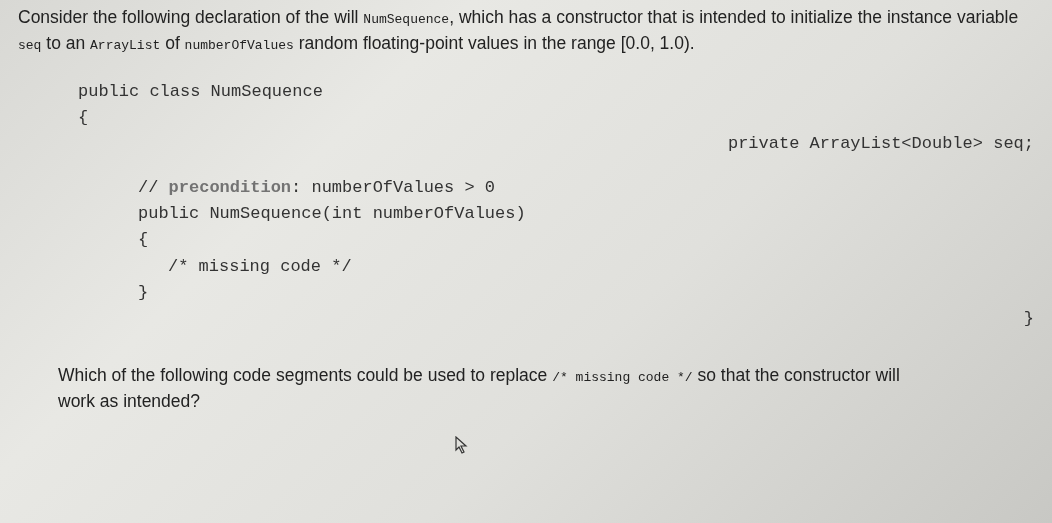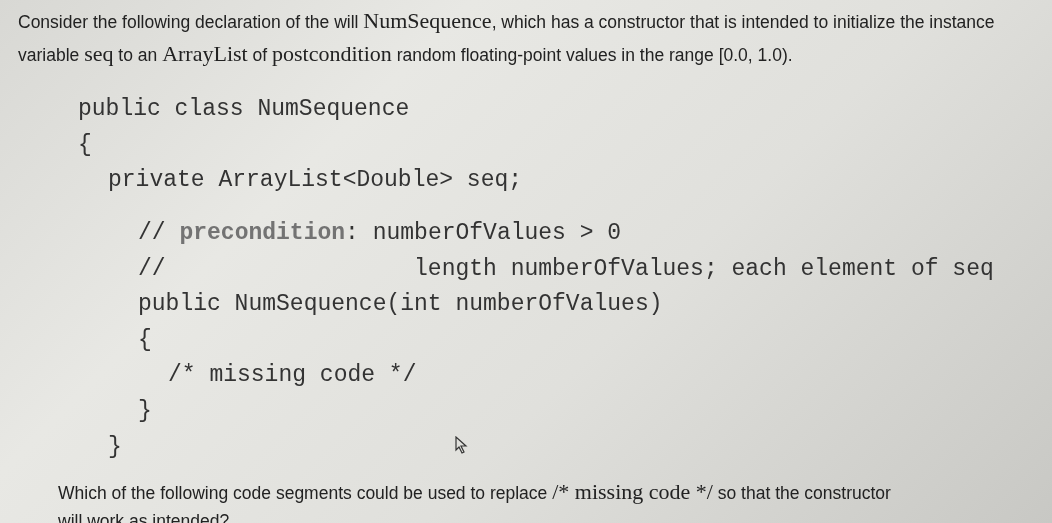--- a/index.html
+++ b/index.html
@@ -17,75 +17,75 @@
       overflow: hidden;
       position: relative;
     }
     .intro {
       font-size: 17.5px;
       line-height: 1.5;
       color: #222;
       margin-bottom: 22px;
     }
     .mono {
-      font-family: Liberation Serif, serif;
-      font-size: 22px;
+      font-family: Liberation Mono, monospace;
+      font-size: 13px;
     }
     .code-section {
       margin-left: 60px;
       font-family: "Courier New", Courier, monospace;
-      font-size: 23px;
+      font-size: 17px;
       line-height: 1.55;
       color: #333;
     }
     .indent1 {
       margin-left: 30px;
+      text-align: right;
     }
     .indent2 {
       margin-left: 60px;
     }
     .indent3 {
       margin-left: 90px;
     }
     .bold {
       font-weight: bold;
       color: #737373;
     }
     .question {
-      margin-top: 10px;
+      margin-top: 29px;
       margin-left: 40px;
       margin-right: 120px;
       font-size: 17.5px;
       line-height: 1.5;
       color: #222;
     }
     .cursor {
       position: absolute;
       left: 455px;
       top: 436px;
       font-size: 18px;
       color: #222;
     }
   </style>
 </head>
 <body>
 
 <div class="intro">
-  <span>Consider the following declaration of the will </span><span class="mono">NumSequence</span><span>, which has a constructor that is intended to initialize the instance variable </span><span class="mono">seq</span><span> to an </span><span class="mono">ArrayList</span><span> of </span><span class="mono">postcondition</span><span> random floating-point values in the range [0.0, 1.0).</span>
+  <span>Consider the following declaration of the will </span><span class="mono">NumSequence</span><span>, which has a constructor that is intended to initialize the instance variable </span><span class="mono">seq</span><span> to an </span><span class="mono">ArrayList</span><span> of </span><span class="mono">numberOfValues</span><span> random floating-point values in the range [0.0, 1.0).</span>
 </div>
 
 <div class="code-section">
   <div>public class NumSequence</div>
   <div>{</div>
   <div class="indent1">private ArrayList&lt;Double&gt; seq;</div>
   <div style="height:17px"></div>
   <div class="indent2">
     <span>// </span><span class="bold">precondition</span><span>: numberOfValues &gt; 0</span>
   </div>
-  <div class="indent2" style="white-space:pre">//                  length numberOfValues; each element of seq</div>
   <div class="indent2">public NumSequence(int numberOfValues)</div>
   <div class="indent2">{</div>
   <div class="indent3">/* missing code */</div>
   <div class="indent2">}</div>
   <div class="indent1">}</div>
 </div>
 
 <div class="question">
   <span>Which of the following code segments could be used to replace </span><span class="mono">/* missing code */</span><span> so that the constructor will work as intended?</span>
 </div>

